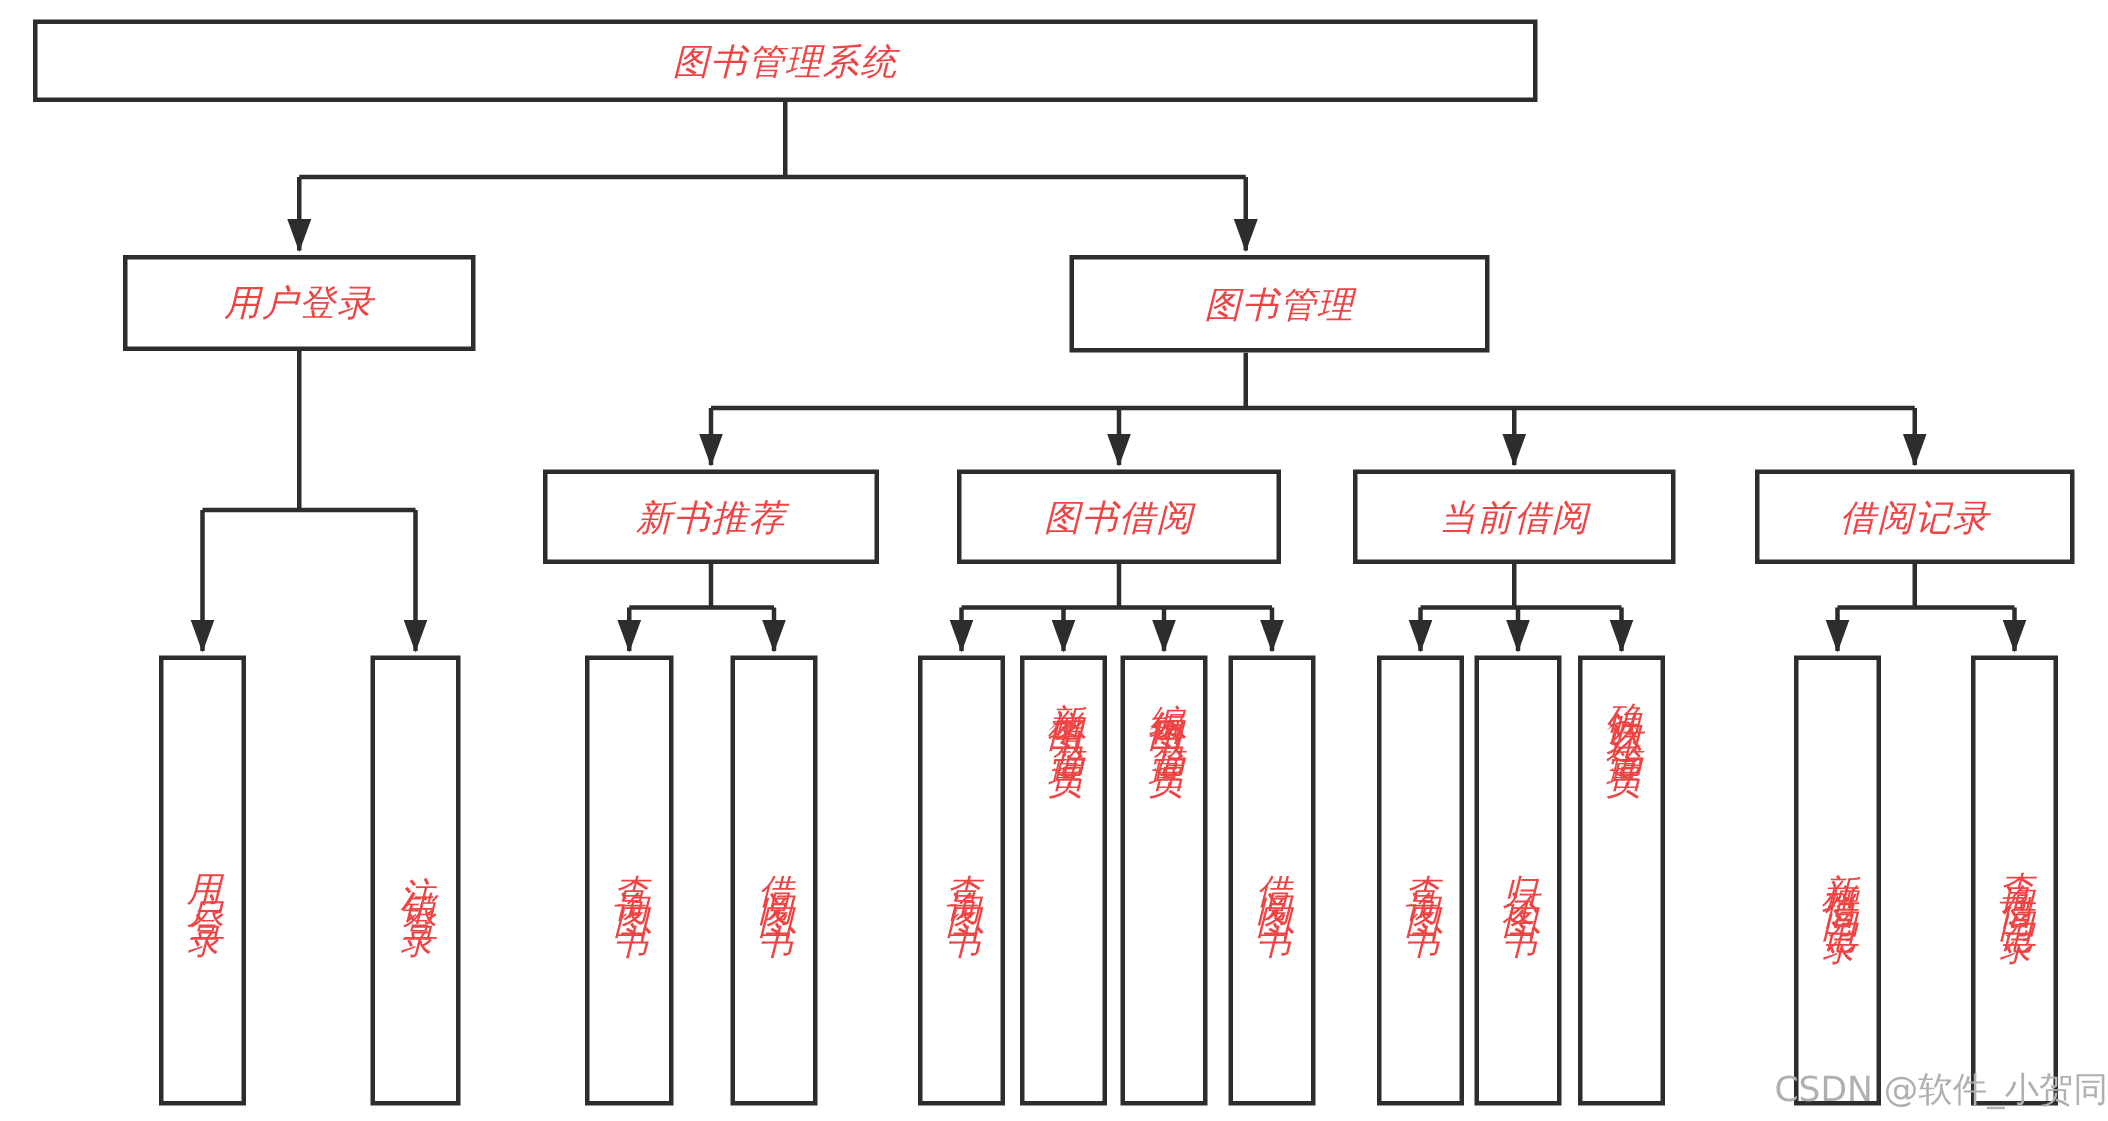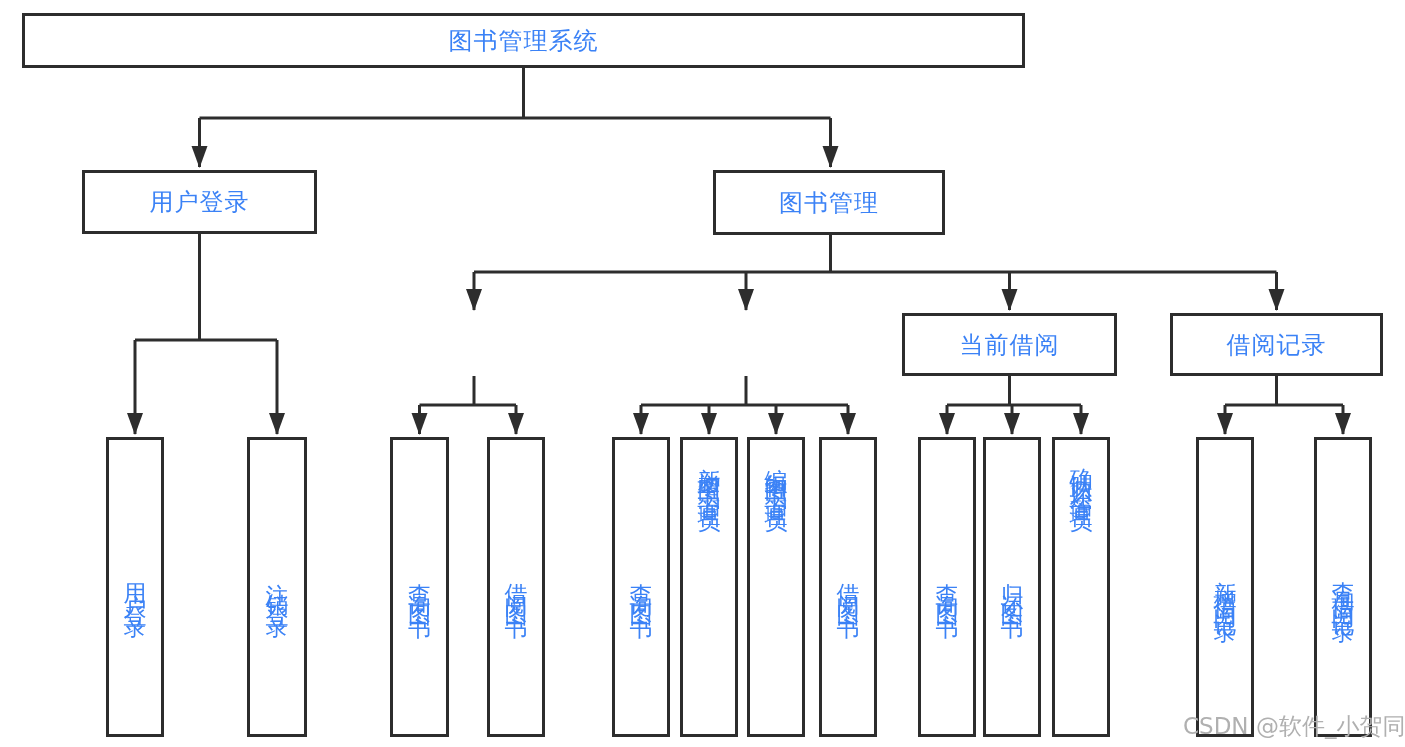--- a/index.html
+++ b/index.html
@@ -18,47 +18,48 @@
   #wires {
     position: absolute;
     left: 0; top: 0;
     width: 1405px; height: 747px;
   }
   .node {
     position: absolute;
     box-sizing: border-box;
     background: #ffffff;
     border: 3px solid #2d2d2d;
-    color: #3b82f6;
+    color: #ef4444;
     display: flex;
     align-items: center;
     justify-content: center;
     font-size: 24px;
     letter-spacing: 1px;
     z-index: 2;
+    font-style: italic;
   }
   .vnode {
     writing-mode: vertical-rl;
     text-orientation: mixed;
     font-size: 23px;
     letter-spacing: 11px;
     line-height: 1;
   }
   .v-med {
     letter-spacing: 8px;
   }
   .v-long {
     letter-spacing: 6px;
     justify-content: flex-start;
     padding-top: 10px;
   }
   
   #n-root   { left: 22px;  top: 13px;  width: 1003px; height: 55px; }
   #n-login  { left: 82px;  top: 170px; width: 235px;  height: 64px; }
-  #n-mgmt   { left: 713px; top: 170px; width: 232px;  height: 65px; }
+  #n-mgmt   { left: 713px; top: 170px; width: 280px;  height: 65px; }
   #n-rec    { left: 362px; top: 313px; width: 224px;  height: 63px; }
   #n-borrow { left: 638px; top: 313px; width: 216px;  height: 63px; }
   #n-cur    { left: 902px; top: 313px; width: 215px;  height: 63px; text-align: right; }
   #n-hist   { left: 1170px;top: 313px; width: 213px;  height: 63px; }
   #l-a1 { left: 106px;  top: 437px; width: 58px; height: 300px; }
   #l-a2 { left: 247px;  top: 437px; width: 60px; height: 300px; }
   #l-b1 { left: 390px;  top: 437px; width: 59px; height: 300px; }
   #l-b2 { left: 487px;  top: 437px; width: 58px; height: 300px; }
   #l-c1 { left: 612px;  top: 437px; width: 58px; height: 300px; }
   #l-c2 { left: 680px;  top: 437px; width: 58px; height: 300px; }
@@ -146,20 +147,22 @@
         <path d="M1343,405 V434" marker-end="url(#arrow)"></path>
       </g>
     </g>
   </svg>
 
   <div class="node" id="n-root">图书管理系统</div>
 
   <div class="node" id="n-login">用户登录</div>
   <div class="node" id="n-mgmt">图书管理</div>
 
+  <div class="node" id="n-rec">新书推荐</div>
+  <div class="node" id="n-borrow">图书借阅</div>
   <div class="node" id="n-cur">当前借阅</div>
   <div class="node" id="n-hist">借阅记录</div>
 
   <div class="node vnode" id="l-a1">用户登录</div>
   <div class="node vnode" id="l-a2">注销登录</div>
 
   <div class="node vnode" id="l-b1">查询图书</div>
   <div class="node vnode" id="l-b2">借阅图书</div>
 
   <div class="node vnode" id="l-c1">查询图书</div>

